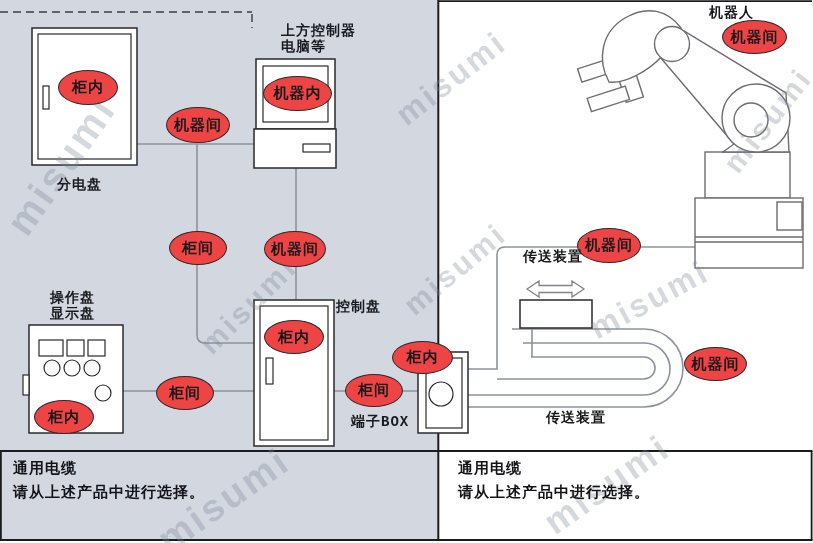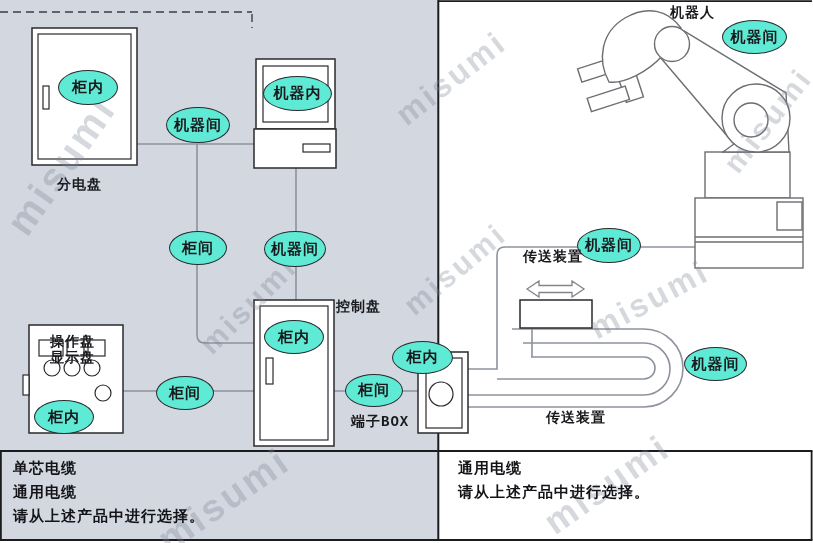--- a/index.html
+++ b/index.html
@@ -7,21 +7,21 @@
     position:relative;width:813px;height:543px;overflow:hidden;background:#fff;
     font-family:"Liberation Sans",sans-serif;
   }
   .stage svg{position:absolute;left:0;top:0;}
   .lbl{
     position:absolute;font-size:14px;font-weight:bold;color:#1a1a1e;
     line-height:16px;white-space:nowrap;letter-spacing:1px;
   }
   .tag{
     position:absolute;display:flex;align-items:center;justify-content:center;
-    background:#5eead4;border:1.5px solid #2a2a2e;border-radius:50%;
+    background:#ef4444;border:1.5px solid #2a2a2e;border-radius:50%;
     font-size:15px;font-weight:bold;color:#1a1a1e;letter-spacing:1px;box-sizing:border-box;text-align:right;
   }
   .wm{
     position:absolute;font-weight:bold;color:rgba(125,133,148,0.32);
     letter-spacing:3px;transform-origin:left center;pointer-events:none;white-space:nowrap;
   }
   .bottom-text{
     position:absolute;font-size:15px;font-weight:bold;color:#141418;
     line-height:24px;letter-spacing:1px;white-space:nowrap;
   }
@@ -133,32 +133,35 @@
   <div class="tag" style="left:58px;top:70px;width:60px;height:35px;">柜内</div>
   <div class="tag" style="left:263px;top:76px;width:69px;height:35px;">机器内</div>
   <div class="tag" style="left:264px;top:320px;width:60px;height:34px;">柜内</div>
   <div class="tag" style="left:34px;top:400px;width:60px;height:34px;">柜内</div>
   <div class="tag" style="left:392px;top:341px;width:61px;height:33px;">柜内</div>
   <div class="tag" style="left:577px;top:228px;width:64px;height:35px;">机器间</div>
   <div class="tag" style="left:684px;top:347px;width:63px;height:34px;">机器间</div>
   <div class="tag" style="left:722px;top:20px;width:65px;height:34px;">机器间</div>
 
   <div class="lbl" style="left:57px;top:176px;">分电盘</div>
-  <div class="lbl" style="left:50px;top:289px;margin-top:44px;">
+  <div class="lbl" style="left:281px;top:22px;">
+    <div>上方控制器</div>
+    <div>电脑等</div>
+  </div>
+  <div class="lbl" style="left:50px;top:289px;">
     <div>操作盘</div>
     <div>显示盘</div>
   </div>
   <div class="lbl" style="left:336px;top:298px;">控制盘</div>
   <div class="lbl" style="left:351px;top:414px;font-family:Liberation Mono, monospace;">端子BOX</div>
-  <div class="lbl" style="left:670px;top:4px;">机器人</div>
+  <div class="lbl" style="left:709px;top:4px;">机器人</div>
   <div class="lbl" style="left:523px;top:248px;">传送装置</div>
   <div class="lbl" style="left:546px;top:409px;">传送装置</div>
 
   <div class="bottom-text" style="left:13px;top:456px;">
-    <div>单芯电缆</div>
     <div>通用电缆</div>
     <div>请从上述产品中进行选择。</div>
   </div>
   <div class="bottom-text" style="left:458px;top:456px;">
     <div>通用电缆</div>
     <div>请从上述产品中进行选择。</div>
   </div>
 
 </div>
 

